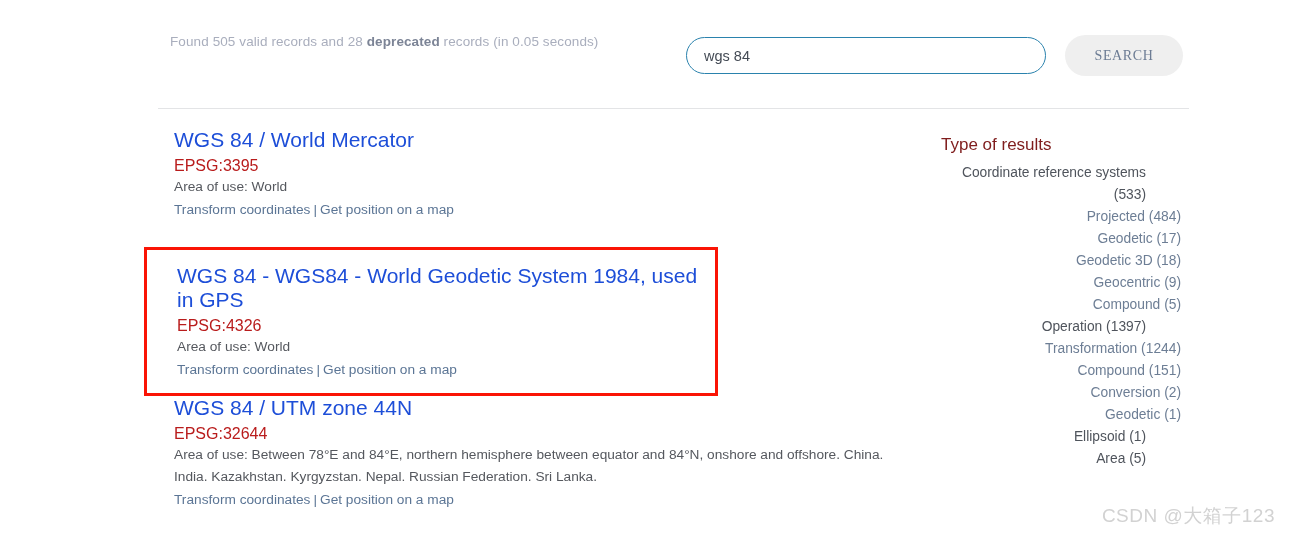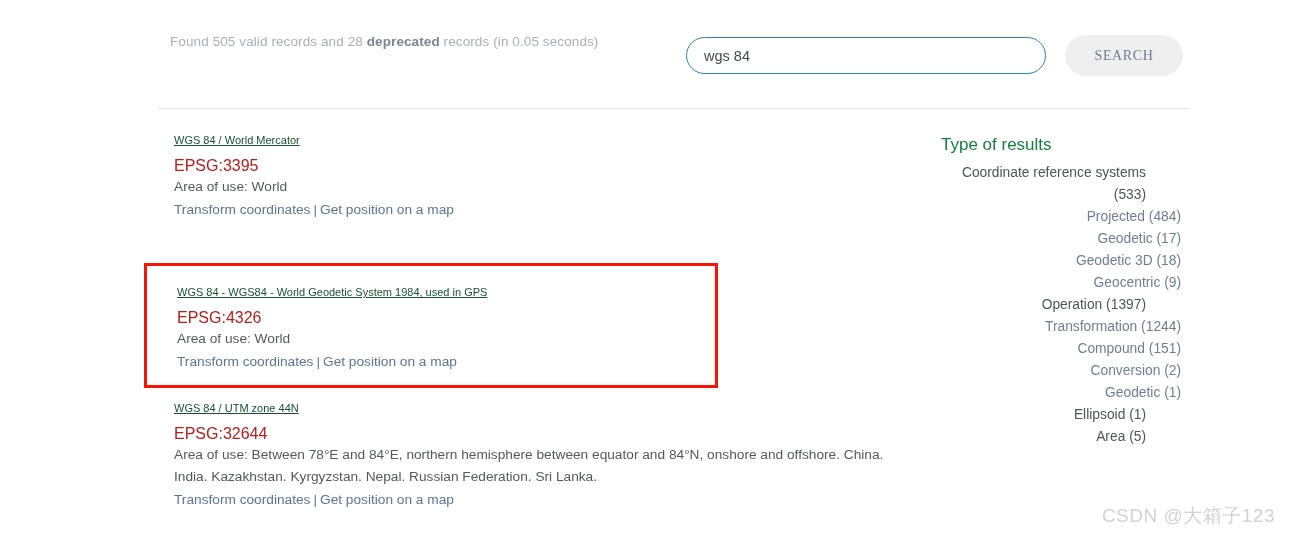--- a/index.html
+++ b/index.html
@@ -88,25 +88,24 @@
     position: absolute;
     left: 174px;
     top: 128px;
     width: 730px;
   }
   .result {
     position: relative;
     margin-bottom: 9px;
   }
   .result-title {
-    font-size: 11px;
-    color: #14532d;
+    font-size: 21px;
+    color: #1d4ed8;
     line-height: 24px;
     margin-bottom: 3px;
-    text-decoration: underline;
   }
   .result-epsg {
     font-size: 16px;
     color: #b91c1c;
     line-height: 21px;
   }
   .result-area {
     font-size: 13.7px;
     color: #55585e;
     line-height: 22px;
@@ -130,35 +129,34 @@
 
   
   .result.highlight {
     position: absolute;
     left: -30px;
     top: 119px;
     width: 523px;
     padding: 14px 15px 12px 30px;
     border: 3px solid #fa1405;
     box-sizing: content-box;
-    margin-top: 16px;
   }
 
   .result-3 { position: absolute; left: 0; top: 268px; width: 730px; }
 
   
   .facets {
     position: absolute;
     left: 941px;
     top: 132px;
     width: 240px;
   }
   .facets-title {
     font-size: 17px;
-    color: #15803d;
+    color: #7f1d1d;
     line-height: 26px;
     margin-bottom: 4px;
   }
   .facet {
     font-size: 13.8px;
     color: #4f545c;
     line-height: 22px;
     cursor: pointer;
     text-align: right;
   }
@@ -231,20 +229,21 @@
 
 </div>
 
 <div class="facets">
   <div class="facets-title">Type of results</div>
   <div class="facet top">Coordinate reference systems (533)</div>
   <div class="facet sub">Projected (484)</div>
   <div class="facet sub">Geodetic (17)</div>
   <div class="facet sub">Geodetic 3D (18)</div>
   <div class="facet sub">Geocentric (9)</div>
+  <div class="facet sub">Compound (5)</div>
   <div class="facet top">Operation (1397)</div>
   <div class="facet sub">Transformation (1244)</div>
   <div class="facet sub">Compound (151)</div>
   <div class="facet sub">Conversion (2)</div>
   <div class="facet sub">Geodetic (1)</div>
   <div class="facet top">Ellipsoid (1)</div>
   <div class="facet top">Area (5)</div>
 </div>
 
 <div class="watermark">CSDN @大箱子123</div>

